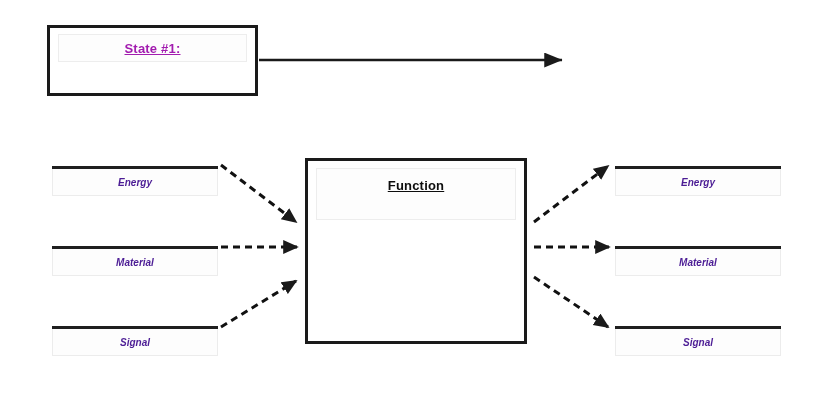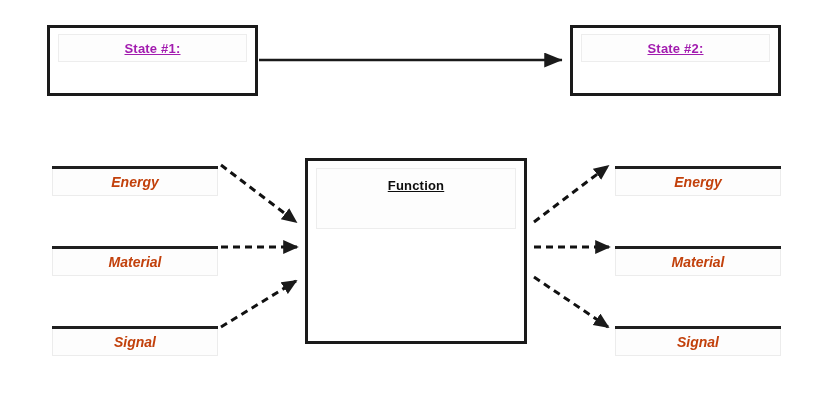--- a/index.html
+++ b/index.html
@@ -52,21 +52,21 @@
     position: absolute;
     box-sizing: border-box;
     border: 3px solid #1a1a1a;
     background: #ffffff;
   }
   .function-inner {
     position: absolute;
     left: 8px;
     right: 8px;
     top: 7px;
-    height: 61px;
+    height: 52px;
     box-sizing: border-box;
     border: 1px solid #ededed;
     background: #fdfdfd;
     display: flex;
     align-items: flex-start;
     justify-content: center;
     padding-top: 9px;
   }
   .function-label {
     font-size: 13px;
@@ -91,24 +91,24 @@
     box-sizing: border-box;
     height: 27px;
     border: 1px solid #ececec;
     border-top: none;
     background: #fdfdfd;
     display: flex;
     align-items: center;
     justify-content: center;
   }
   .flow-label {
-    font-size: 14px;
+    font-size: 10px;
     font-style: italic;
     font-weight: bold;
-    color: #c2410c;
+    color: #4c1d95;
     white-space: nowrap;
   }
 
   
   #connectors {
     position: absolute;
     left: 0;
     top: 0;
     width: 828px;
     height: 419px;
@@ -119,25 +119,20 @@
 <body>
 
 <div id="canvas">
 
   <div class="state-box" id="state-box-1" style="left:47px; top:25px; width:211px; height:71px;">
     <div class="state-inner">
       <span class="state-label">State #1:</span>
     </div>
   </div>
 
-  <div class="state-box" id="state-box-2" style="left:570px; top:25px; width:211px; height:71px;">
-    <div class="state-inner">
-      <span class="state-label">State #2:</span>
-    </div>
-  </div>
 
   <div class="function-box" style="left:305px; top:158px; width:222px; height:186px;">
     <div class="function-inner">
       <span class="function-label">Function</span>
     </div>
   </div>
 
   <div class="flow-item" style="left:52px; top:166px;">
     <div class="flow-rule"></div>
     <div class="flow-plate">

